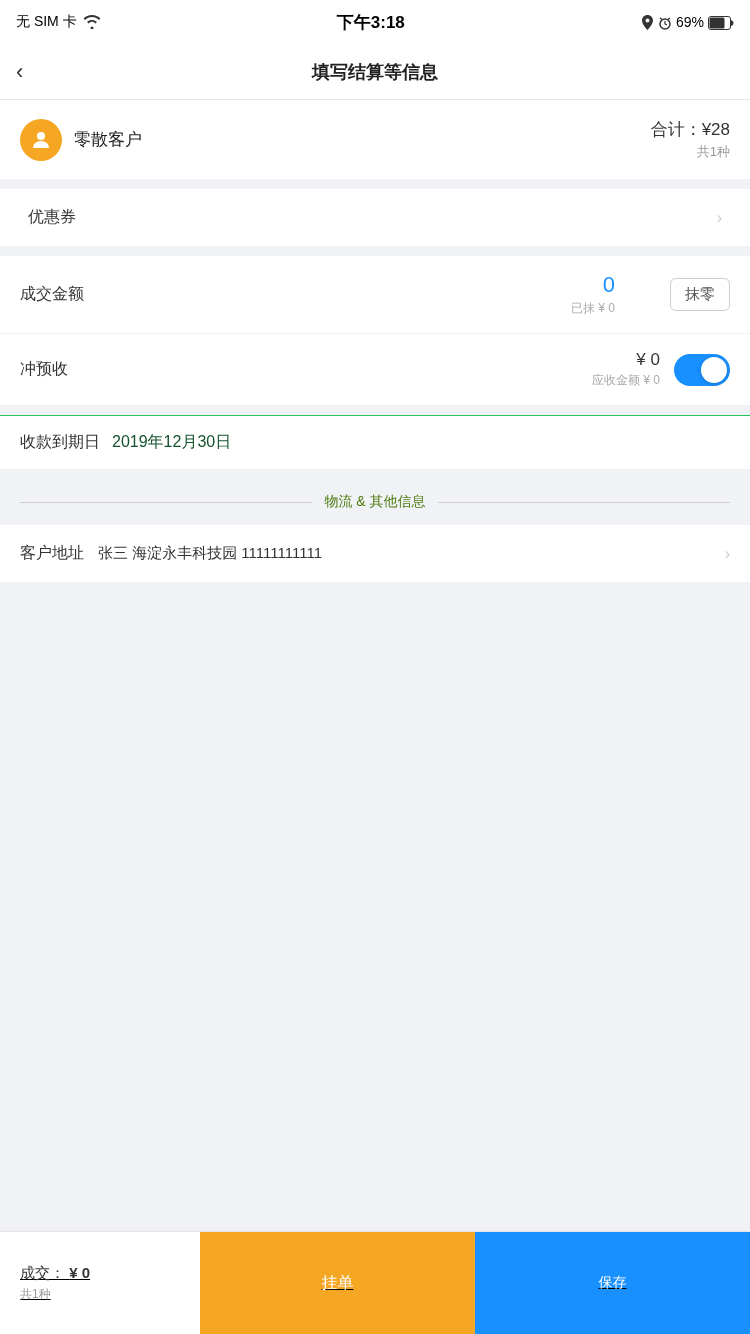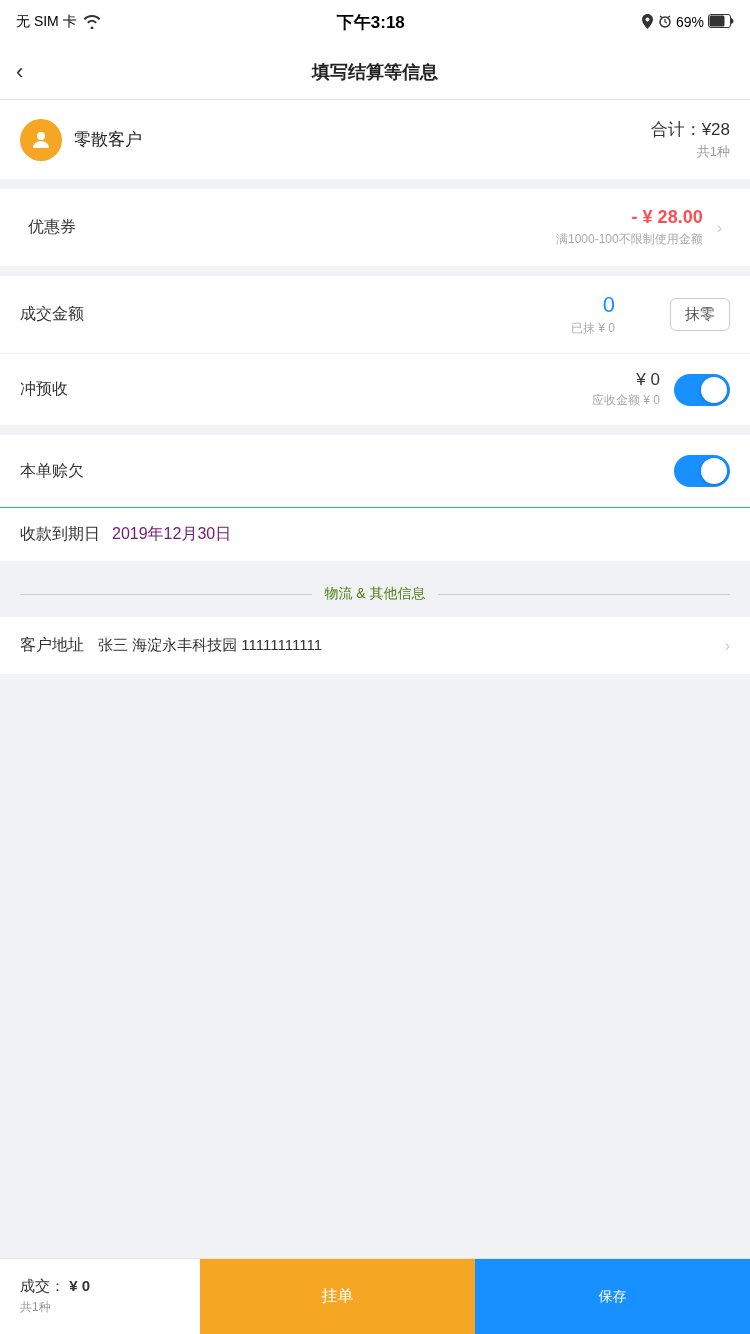--- a/index.html
+++ b/index.html
@@ -19,21 +19,21 @@
       height: 44px;
       display: flex;
       align-items: center;
       justify-content: space-between;
       padding: 0 16px;
       font-size: 15px;
       font-weight: 500;
     }
     .status-left { display: flex; align-items: center; gap: 6px; font-size: 14px; }
     .status-center { font-size: 17px; font-weight: 600; }
-    .status-right { display: flex; align-items: flex-start; gap: 4px; font-size: 14px; }
+    .status-right { display: flex; align-items: flex-end; gap: 4px; font-size: 14px; }
 
     
     .nav-bar {
       background: #fff;
       height: 56px;
       display: flex;
       align-items: center;
       justify-content: center;
       position: relative;
       border-bottom: 1px solid #e5e5e5;
@@ -167,21 +167,21 @@
     
     .due-row {
       padding: 16px 20px;
       border-top: 1px solid #22c55e;
       font-size: 16px;
       color: #333;
       display: flex;
       align-items: center;
       gap: 12px;
     }
-    .due-date { color: #701a75; font-size: 16px; }
+    .due-date { color: #14532d; font-size: 16px; }
 
     
     .logistics-divider {
       background: #f0f2f5;
       display: flex;
       align-items: center;
       justify-content: center;
       padding: 14px 20px;
       gap: 12px;
     }
@@ -205,25 +205,26 @@
     .address-value { font-size: 15px; color: #333; flex: 1; }
 
     
     .spacer { height: 80px; background: #f0f2f5; }
 
     
     .bottom-bar {
       position: fixed;
       bottom: 0; left: 0;
       width: 750px;
-      height: 76px;
+      height: 103px;
       background: #fff;
       display: flex;
       align-items: center;
       border-top: 1px solid #e5e5e5;
+      text-decoration: underline;
     }
     .bottom-info {
       flex: 0 0 200px;
       padding: 0 20px;
     }
     .bottom-deal { font-size: 15px; color: #333; }
     .bottom-count { font-size: 12px; color: #999; margin-top: 3px; }
     .bottom-deal-amount { font-weight: 600; }
     .btn-hang {
       flex: 1;
@@ -295,24 +296,20 @@
         <div class="total-amount">合计：¥28</div>
         <div class="total-count">共1种</div>
       </div>
     </div>
   </div>
 
   <div class="section">
     <div class="row-item">
       <span class="row-label">优惠券</span>
       <div class="row-right">
-        <div class="coupon-right">
-          <div class="coupon-discount">- ¥ 28.00</div>
-          <div class="coupon-desc">满1000-100不限制使用金额</div>
-        </div>
         <span class="chevron-right">›</span>
       </div>
     </div>
   </div>
 
   <div class="amount-section">
     <div class="amount-row">
       <span class="row-label">成交金额</span>
       <div style="display:flex; align-items:center; gap:12px;">
         <div>
@@ -332,26 +329,20 @@
           <div class="amount-sub">应收金额 ¥ 0</div>
         </div>
         <div class="toggle">
           <div class="toggle-knob"></div>
         </div>
       </div>
     </div>
   </div>
 
   <div class="debt-section">
-    <div class="debt-row">
-      <span class="debt-label">本单赊欠</span>
-      <div class="toggle">
-        <div class="toggle-knob"></div>
-      </div>
-    </div>
     <div class="due-row">
       <span class="row-label">收款到期日</span>
       <span class="due-date">2019年12月30日</span>
     </div>
   </div>
 
   <div class="logistics-divider">
     <div class="logistics-line"></div>
     <span class="logistics-text">物流 &amp; 其他信息</span>
     <div class="logistics-line"></div>

